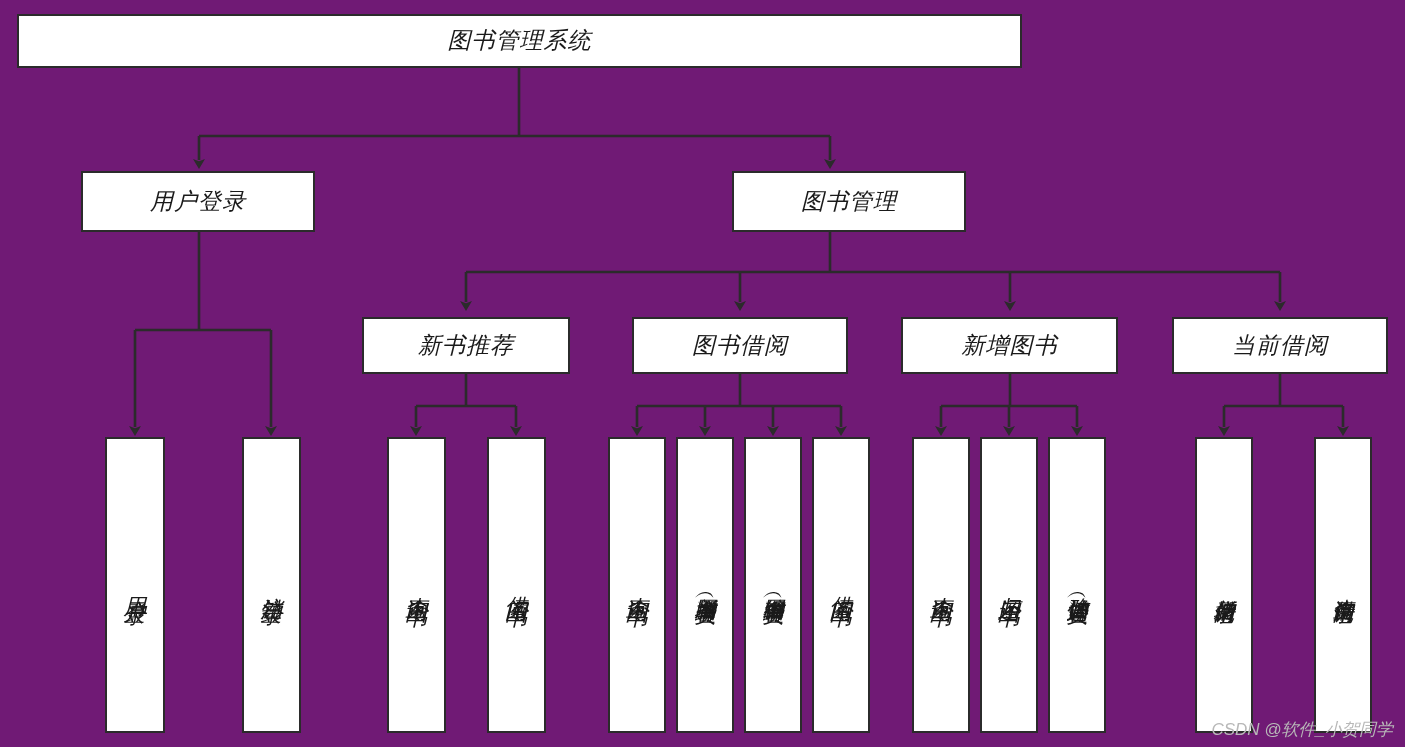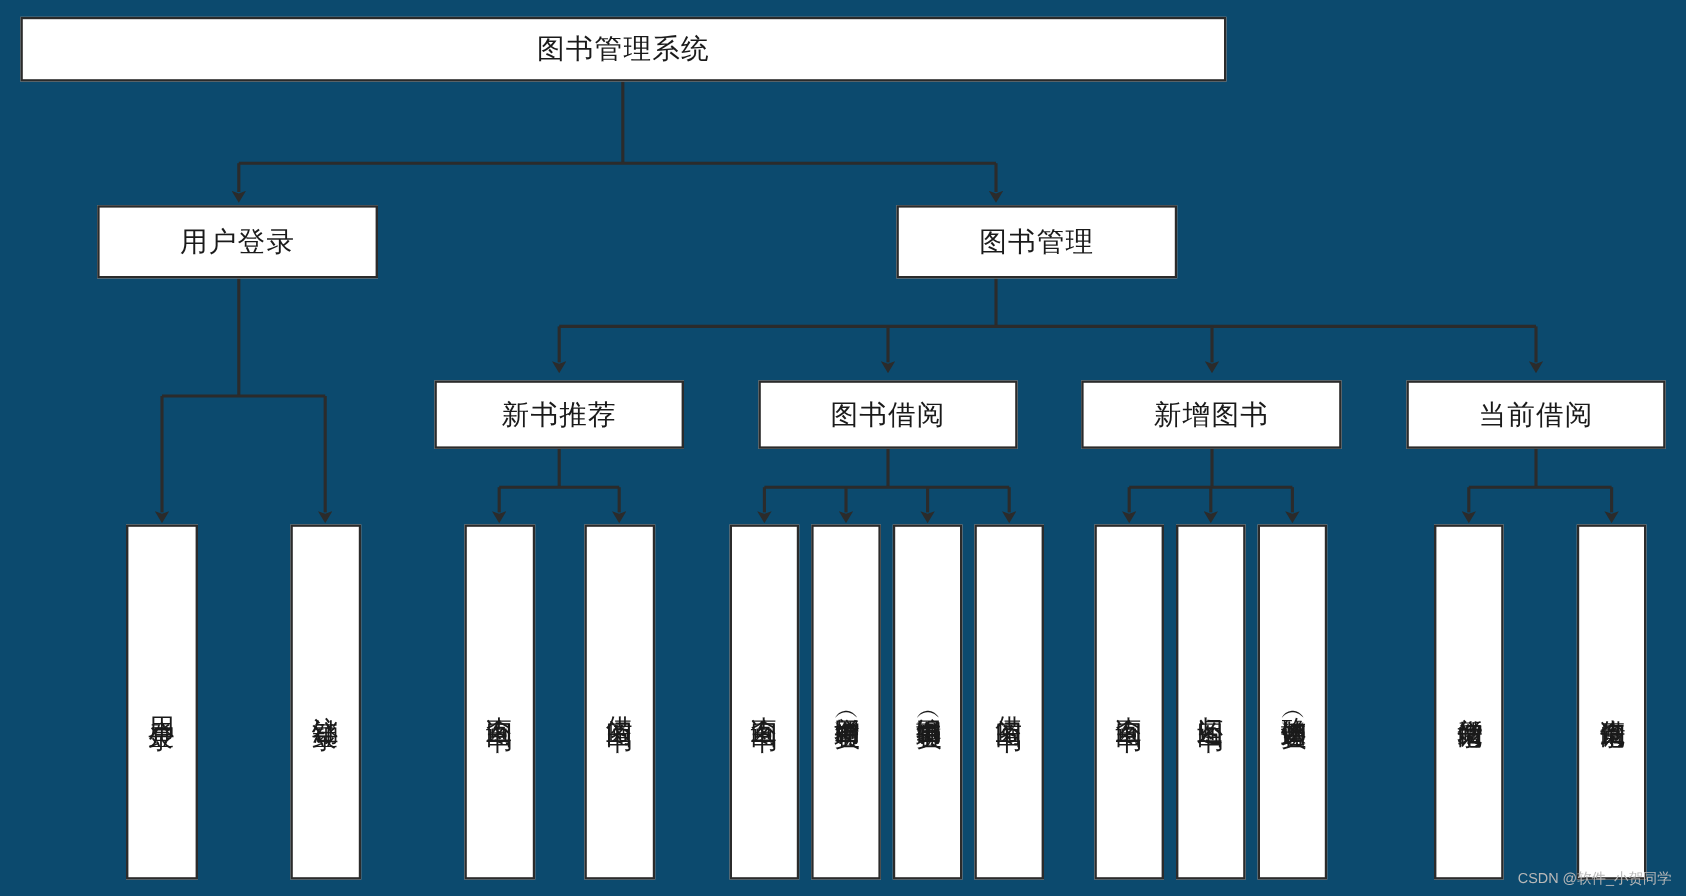--- a/index.html
+++ b/index.html
@@ -8,22 +8,23 @@
     padding: 0;
     background: #ffffff;
   }
   body {
     font-family: "Liberation Sans", "DejaVu Sans", sans-serif;
   }
   #canvas {
     position: relative;
     width: 1405px;
     height: 747px;
-    background: #0c4a6e;
+    background: #701a75;
     overflow: hidden;
+    font-style: italic;
   }
   #edges {
     position: absolute;
     left: 0;
     top: 0;
     width: 1405px;
     height: 747px;
     pointer-events: none;
   }
   .node {
@@ -64,21 +65,21 @@
     max-height: 100%;
   }
   .node.v.tall .node-label {
     font-size: 21px;
     letter-spacing: 1px;
   }
   .watermark {
     position: absolute;
     right: 12px;
     bottom: 6px;
-    font-size: 12px;
+    font-size: 17px;
     color: #b8b8b8;
     white-space: nowrap;
     user-select: none;
   }
 </style>
 </head>
 <body>
 
 <div id="canvas">
 
@@ -133,21 +134,21 @@
     </g>
   </svg>
 
   <div class="node h" style="left:17px; top:14px; width:1005px; height:54px;">
     <span class="node-label">图书管理系统</span>
   </div>
 
   <div class="node h" style="left:81px; top:171px; width:234px; height:61px;">
     <span class="node-label">用户登录</span>
   </div>
-  <div class="node h" style="left:747px; top:171px; width:234px; height:61px;justify-content:center;">
+  <div class="node h" style="left:732px; top:171px; width:234px; height:61px;justify-content:center;">
     <span class="node-label">图书管理</span>
   </div>
 
   <div class="node h" style="left:362px; top:317px; width:208px; height:57px;">
     <span class="node-label">新书推荐</span>
   </div>
   <div class="node h" style="left:632px; top:317px; width:216px; height:57px;">
     <span class="node-label">图书借阅</span>
   </div>
   <div class="node h" style="left:901px; top:317px; width:217px; height:57px;">

